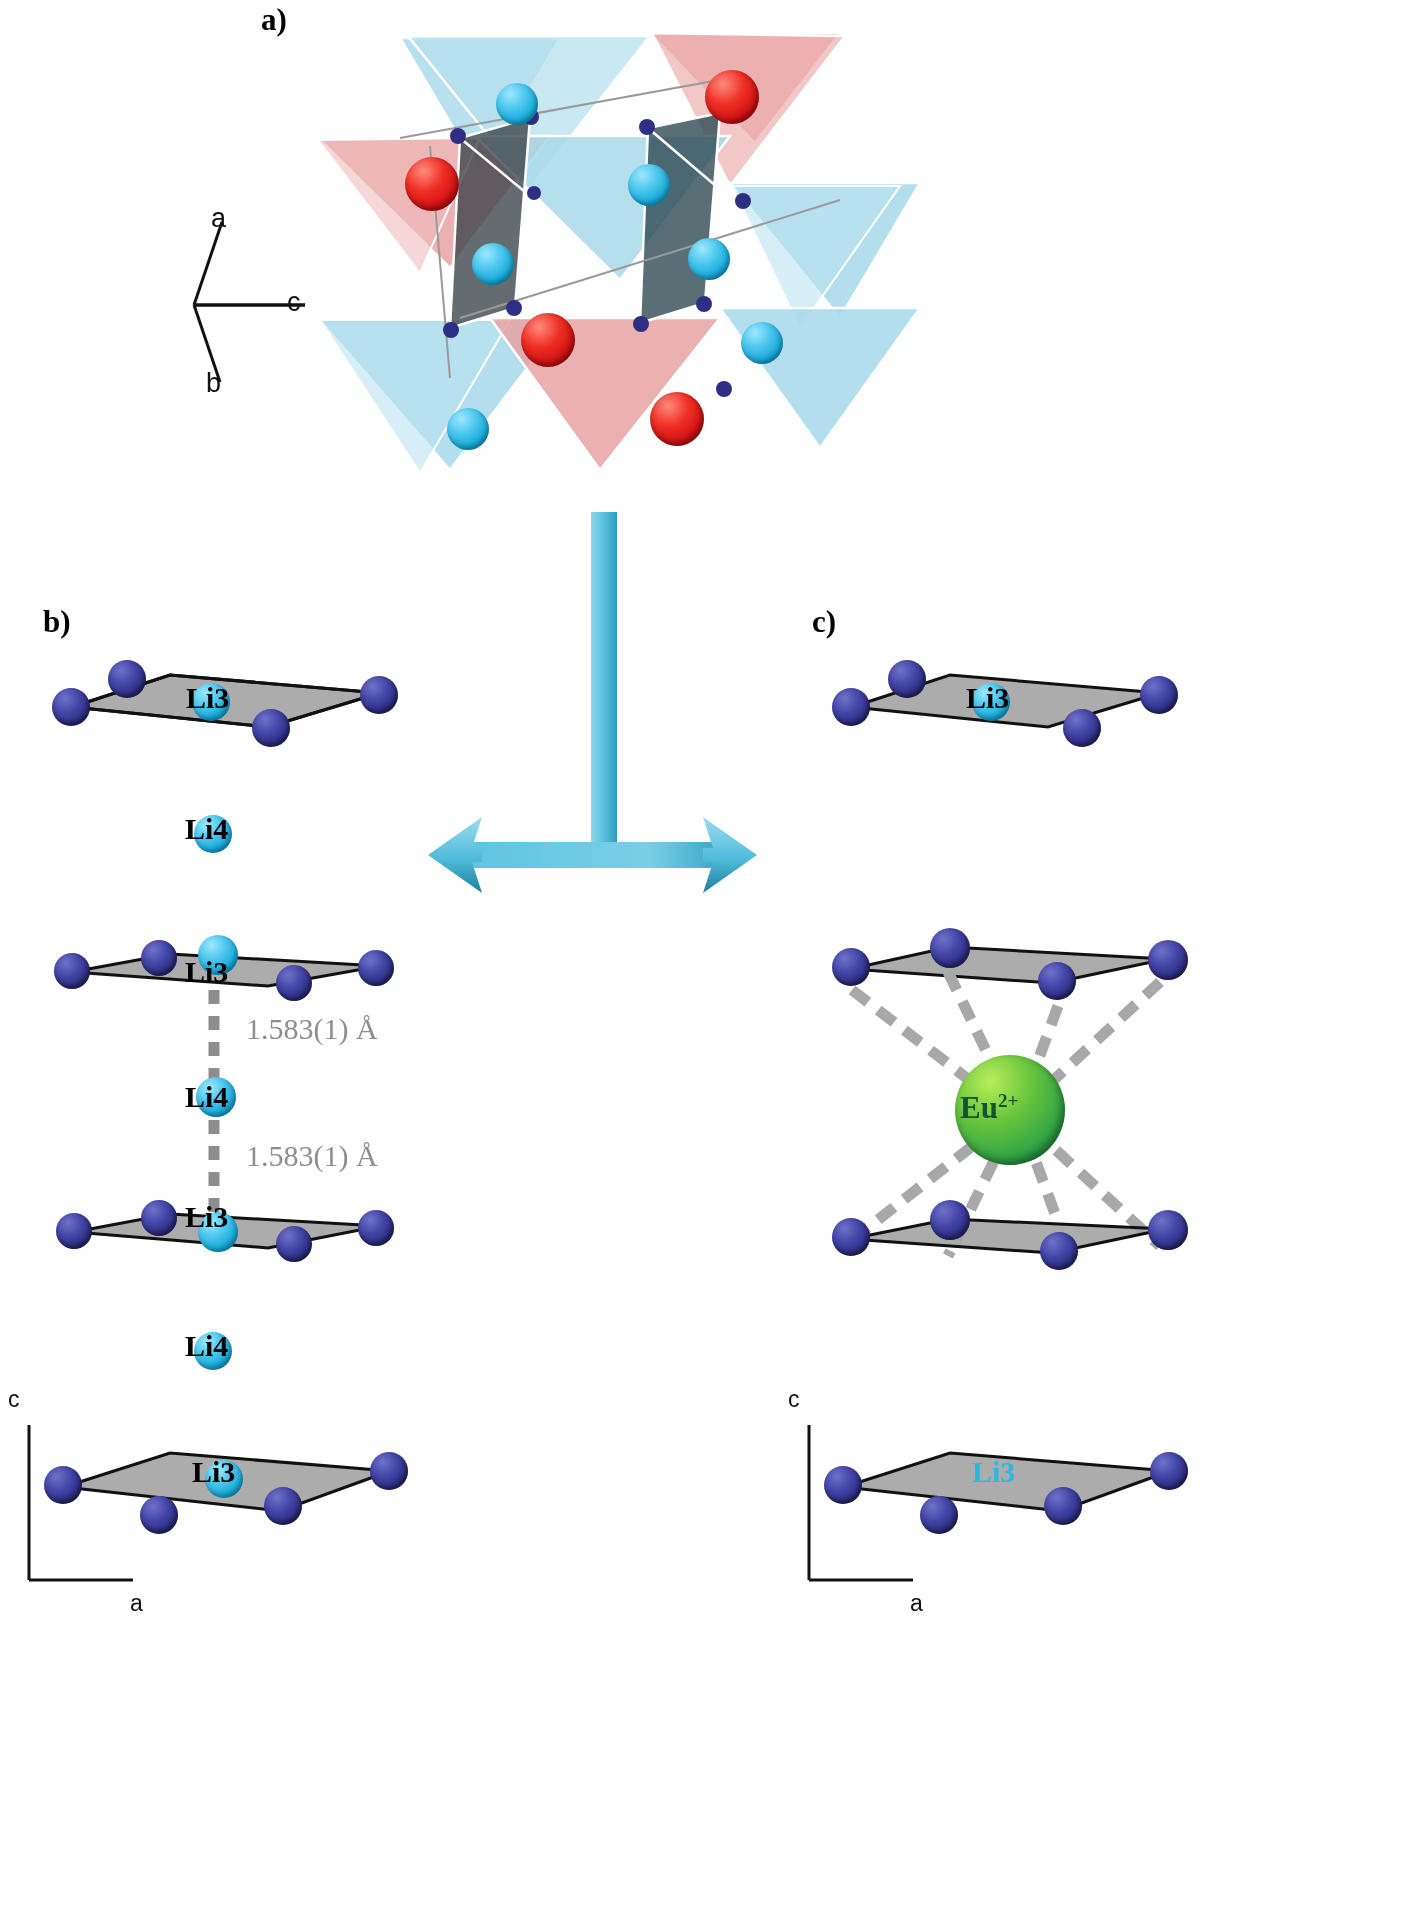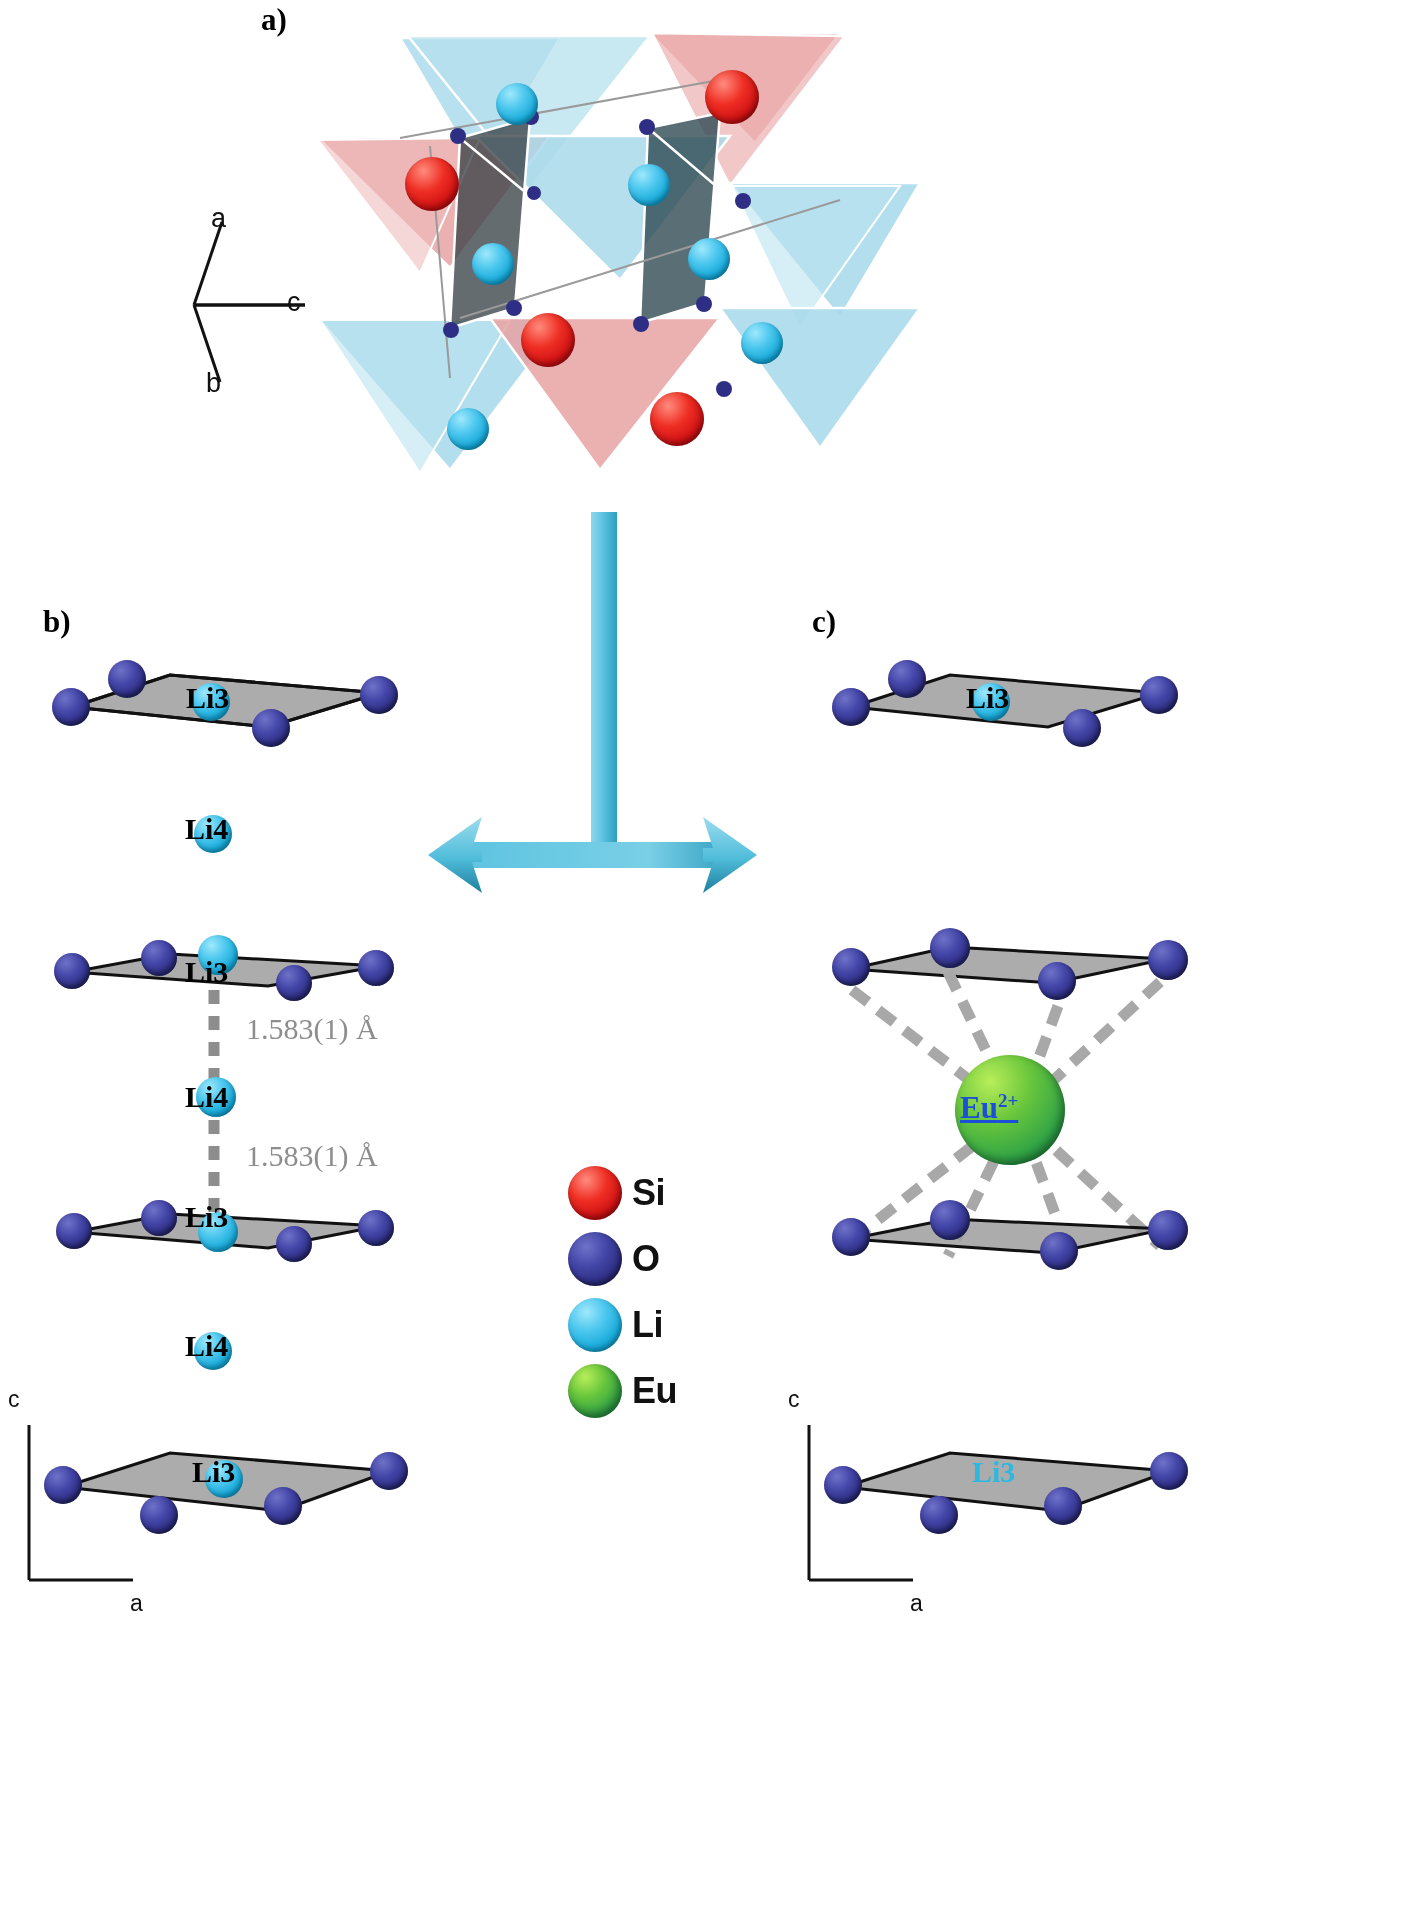--- a/index.html
+++ b/index.html
@@ -56,23 +56,22 @@
     font-family:"Liberation Serif", serif;
     font-weight:bold;
     font-size:30px;
     color:#000;
     white-space:nowrap;
   }
   .tag-eu{
     font-family:"Liberation Serif", serif;
     font-weight:bold;
     font-size:31px;
-    color:#1d4ed8;
+    color:#14532d;
     white-space:nowrap;
-    text-decoration:underline;
   }
   .tag-eu sup{font-size:19px;vertical-align:super;}
 
   
   .dist-label{
     position:absolute;
     font-family:"Liberation Serif", serif;
     font-size:30px;
     color:#8d8d8d;
     white-space:nowrap;
@@ -275,38 +274,20 @@
   <div class="abs sphere sph-Li" style="left:205px;top:1460px;width:38px;height:38px;"></div>
   <div class="abs atom-tag" style="left:192px;top:1455px;">Li3</div>
 
   <svg class="abs" style="left:15px;top:1415px;" width="130" height="185">
     <line x1="14" y1="10" x2="14" y2="165" stroke="#111" stroke-width="3"></line>
     <line x1="14" y1="165" x2="118" y2="165" stroke="#111" stroke-width="3"></line>
   </svg>
   <div class="abs mini-axis-label" style="left:8px;top:1386px;">c</div>
   <div class="abs mini-axis-label" style="left:130px;top:1590px;">a</div>
 
-  <div class="legend">
-    <div class="legend-row">
-      <span class="legend-swatch sph-Si" style="position:relative;"></span>
-      <span class="legend-text">Si</span>
-    </div>
-    <div class="legend-row">
-      <span class="legend-swatch sph-O" style="position:relative;"></span>
-      <span class="legend-text">O</span>
-    </div>
-    <div class="legend-row">
-      <span class="legend-swatch sph-Li" style="position:relative;"></span>
-      <span class="legend-text">Li</span>
-    </div>
-    <div class="legend-row">
-      <span class="legend-swatch sph-Eu" style="position:relative;"></span>
-      <span class="legend-text">Eu</span>
-    </div>
-  </div>
 
   <div class="abs panel-letter" style="left:812px;top:604px;">c)</div>
 
   <svg class="abs" style="left:830px;top:655px;" width="350" height="95" viewBox="0 0 350 95">
     <polygon points="22,52 120,20 330,38 218,72" fill="#9d9d9d" fill-opacity="0.85" stroke="#111" stroke-width="3"></polygon>
   </svg>
   <div class="abs sphere sph-O" style="left:832px;top:688px;width:38px;height:38px;"></div>
   <div class="abs sphere sph-O" style="left:888px;top:660px;width:38px;height:38px;"></div>
   <div class="abs sphere sph-O" style="left:1140px;top:676px;width:38px;height:38px;"></div>
   <div class="abs sphere sph-O" style="left:1063px;top:709px;width:38px;height:38px;"></div>

